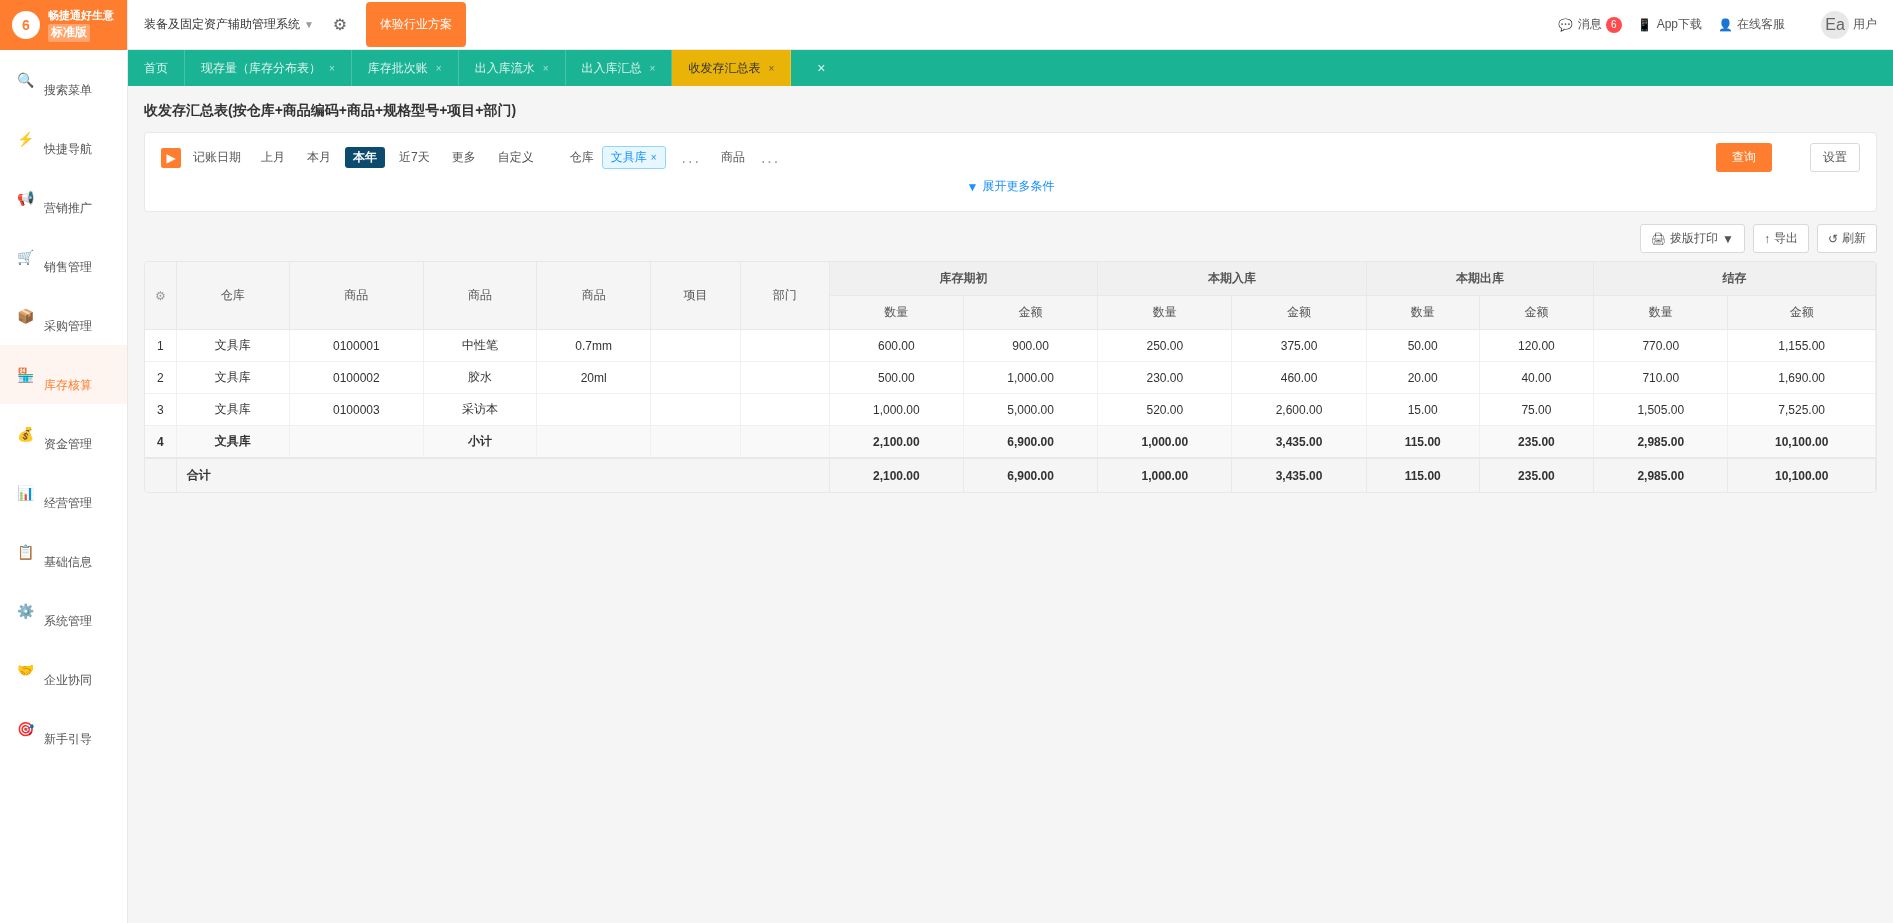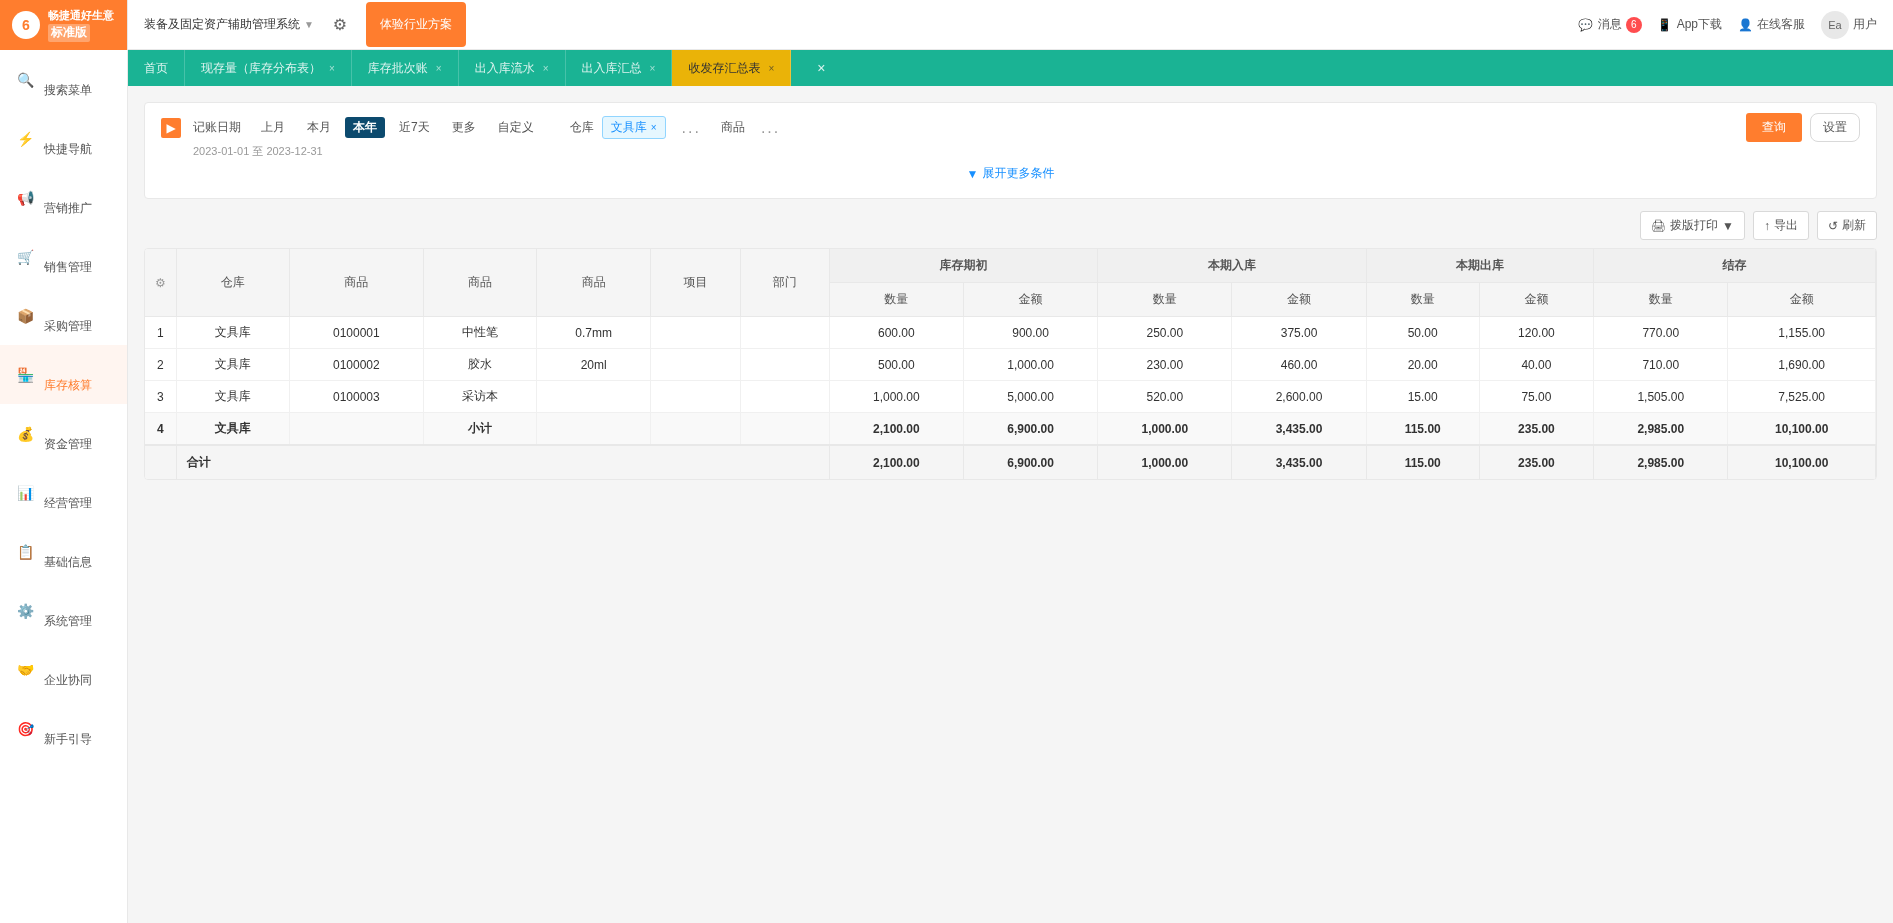--- a/index.html
+++ b/index.html
@@ -19,21 +19,21 @@
     
     .top-header { position: fixed; left: 128px; top: 0; right: 0; height: 50px; background: #fff; border-bottom: 1px solid #e8e8e8; display: flex; align-items: center; padding: 0 16px; z-index: 99; justify-content: space-between; }
     .top-header-left { display: flex; align-items: center; gap: 12px; }
     .app-title-dropdown { display: flex; align-items: center; gap: 4px; cursor: pointer; }
     .app-title-dropdown .arrow { font-size: 10px; color: #999; }
     .gear-btn { width: 28px; height: 28px; display: flex; align-items: center; justify-content: center; cursor: pointer; color: #666; font-size: 16px; }
     .try-btn { background: #ff7d2e; color: #fff; border: none; padding: 14px 14px; border-radius: 4px; cursor: pointer; font-size: 12px; }
     .top-header-right { display: flex; align-items: center; gap: 16px; }
     .top-header-right .item { display: flex; align-items: center; gap: 4px; cursor: pointer; color: #555; font-size: 12px; }
     .badge { background: #ff4d4f; color: #fff; border-radius: 10px; padding: 0 5px; font-size: 10px; min-width: 16px; height: 16px; display: inline-flex; align-items: center; justify-content: center; }
-    .user-avatar { width: 28px; height: 28px; background: #e8e8e8; border-radius: 50%; display: flex; align-items: center; justify-content: center; font-size: 11px; color: #666; }
+    .user-avatar { width: 28px; height: 28px; background: #e8e8e8; border-radius: 50%; display: flex; align-items: center; justify-content: center; font-size: 16px; color: #666; margin-left: 20px; }
 
     
     .tab-bar { position: fixed; left: 128px; top: 50px; right: 0; height: 36px; background: #1ab394; display: flex; align-items: center; z-index: 98; padding-left: 0; }
     .tab-item { display: flex; align-items: center; height: 36px; padding: 0 16px; color: rgba(255,255,255,0.85); cursor: pointer; font-size: 12px; white-space: nowrap; border-right: 1px solid rgba(255,255,255,0.2); }
     .tab-item.active { background: #eab308; color: #333; }
     .tab-item .tab-close { margin-left: 8px; font-size: 10px; opacity: 0.7; }
     .tab-close-main { margin-left: 16px; color: rgba(255,255,255,0.85); cursor: pointer; font-size: 14px; padding: 0 10px; }
 
     
     .main-content { margin-left: 128px; margin-top: 86px; padding: 16px; }
@@ -51,21 +51,21 @@
     .date-option.active { background: #0c4a6e; color: #fff; border-radius: 3px; font-weight: bold; }
     .filter-warehouse { display: flex; align-items: center; gap: 8px; margin-left: 16px; }
     .warehouse-label { color: #555; font-size: 12px; }
     .warehouse-tag { display: flex; align-items: center; background: #e6f7ff; border: 1px solid #91d5ff; border-radius: 3px; padding: 2px 8px; font-size: 12px; color: #1890ff; gap: 4px; }
     .warehouse-tag .tag-close { cursor: pointer; font-size: 10px; }
     .filter-dots { color: #999; cursor: pointer; font-size: 16px; letter-spacing: 2px; padding: 0 8px; }
     .filter-goods { display: flex; align-items: center; gap: 8px; }
     .goods-label { color: #555; font-size: 12px; }
     .filter-actions { margin-left: auto; display: flex; gap: 8px; }
     .query-btn { background: #ff7d2e; color: #fff; border: none; padding: 5px 16px; border-radius: 3px; cursor: pointer; font-size: 12px; }
-    .settings-btn { background: #fff; color: #555; border: 1px solid #d9d9d9; padding: 5px 12px; border-radius: 8px; cursor: pointer; font-size: 12px; }
+    .settings-btn { background: #fff; color: #555; border: 1px solid #d9d9d9; padding: 5px 12px; border-radius: 3px; cursor: pointer; font-size: 12px; margin-left: 30px; }
     .expand-row { display: flex; align-items: center; justify-content: center; padding: 6px 0; }
     .expand-btn { display: flex; align-items: center; gap: 4px; color: #1890ff; cursor: pointer; font-size: 12px; }
     .toolbar-btn { display: flex; align-items: center; gap: 4px; padding: 5px 10px; border: 1px solid #d9d9d9; border-radius: 3px; background: #fff; cursor: pointer; font-size: 12px; color: #555; }
 
     
     .table-wrapper { background: #fff; border: 1px solid #e8e8e8; border-radius: 4px; overflow: auto; }
     table { width: 100%; border-collapse: collapse; font-size: 12px; }
     thead tr { background: #f5f5f5; }
     thead th { padding: 8px 10px; text-align: center; border-bottom: 1px solid #e8e8e8; border-right: 1px solid #e8e8e8; color: #555; font-weight: normal; white-space: nowrap; }
     thead th.group-header { background: #f0f0f0; font-weight: bold; }
@@ -194,20 +194,21 @@
       </div>
       <div class="tab-item active">
         <span>收发存汇总表</span>
         <span class="tab-close">×</span>
       </div>
     </div>
   <span class="tab-close-main">×</span>
 </div>
 
 <div class="main-content">
+  <div class="page-title">收发存汇总表(按仓库+商品编码+商品+规格型号+项目+部门)</div>
 
   <div class="filter-section">
     <div class="filter-row">
       <button class="filter-toggle-btn">▶</button>
       <span class="filter-label">记账日期</span>
       <div class="date-options" id="date-options-container">
           <span class="date-option">上月</span>
           <span class="date-option">本月</span>
           <span class="date-option active">本年</span>
           <span class="date-option">近7天</span>
@@ -224,21 +225,20 @@
       </div>
       <div class="filter-goods">
         <span class="goods-label">商品</span>
         <span class="filter-dots">...</span>
       </div>
       <div class="filter-actions">
         <button class="query-btn">查询</button>
         <button class="settings-btn">设置</button>
       </div>
     </div>
-    <div style="padding-left:32px; font-size:11px; color:#999; margin-top:2px;">2023-01-01 至 2023-12-31</div>
     <div class="expand-row">
       <div class="expand-btn">
         <span>▼</span>
         <span>展开更多条件</span>
       </div>
     </div>
   </div>
 
   <div style="display:flex;align-items:center;justify-content:flex-end;gap:8px;margin-bottom:8px;">
     <div class="toolbar-btn">

